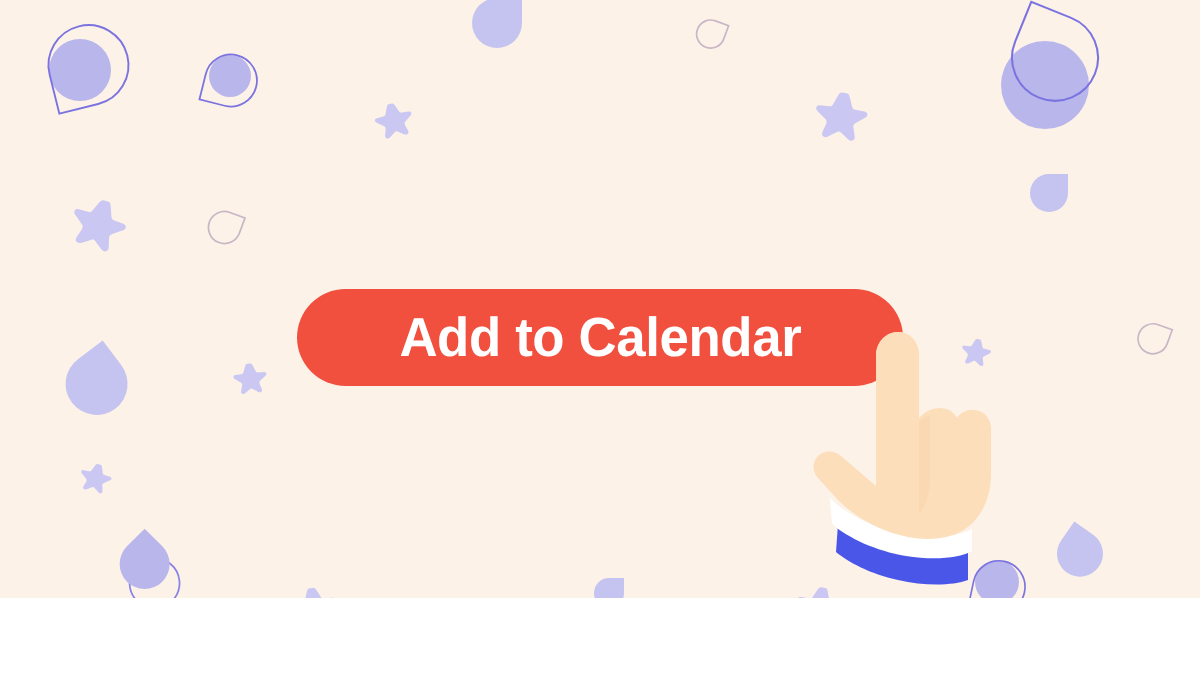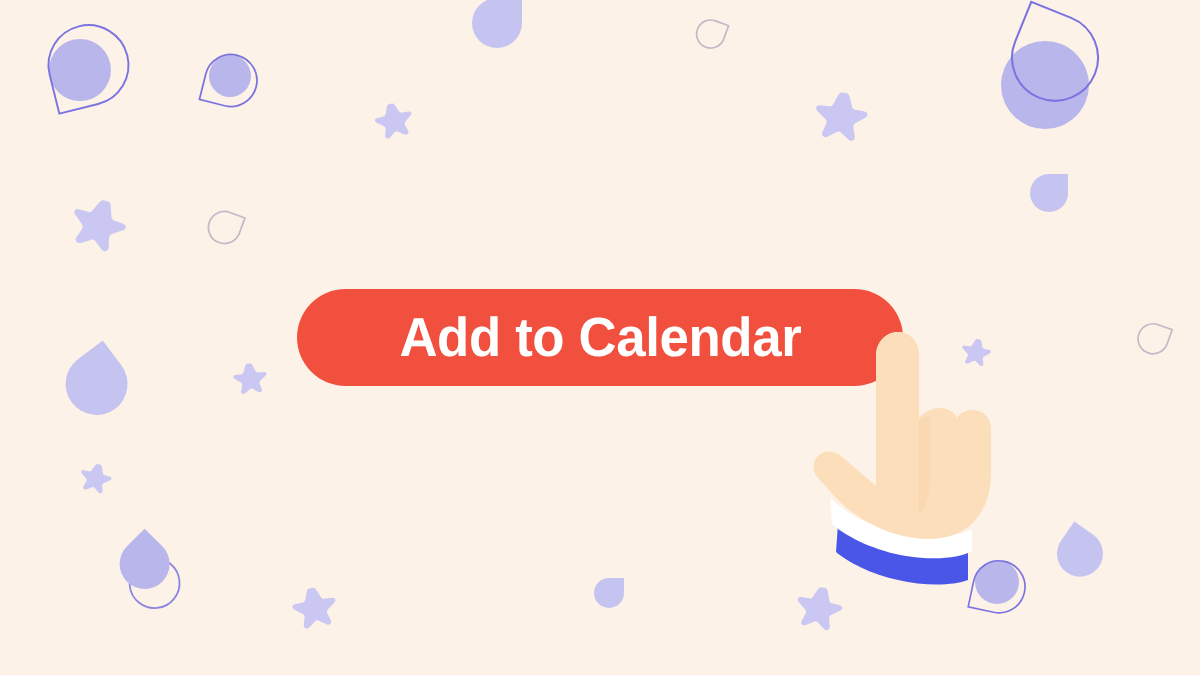--- a/index.html
+++ b/index.html
@@ -67,21 +67,21 @@
     top: 326px;
     width: 190px;
     height: 260px;
     z-index: 4;
     pointer-events: none;
   }
 </style>
 </head>
 <body>
 
-<div id="scene" style="background: rgb(253, 242, 232); width: 1200px; height: 675px;">
+<div id="scene" style="background: rgb(253, 242, 232); width: 1200px; height: 598px;">
 
   <svg id="decor-layer" viewBox="0 0 1200 675">
     <defs>
 
       <g id="g-droplet">
         <path d="M0,50 A50,50 0 1 1 50,100 L0,100 Z"></path>
       </g>
 
       <g id="g-star">
         <path d="M50,4

